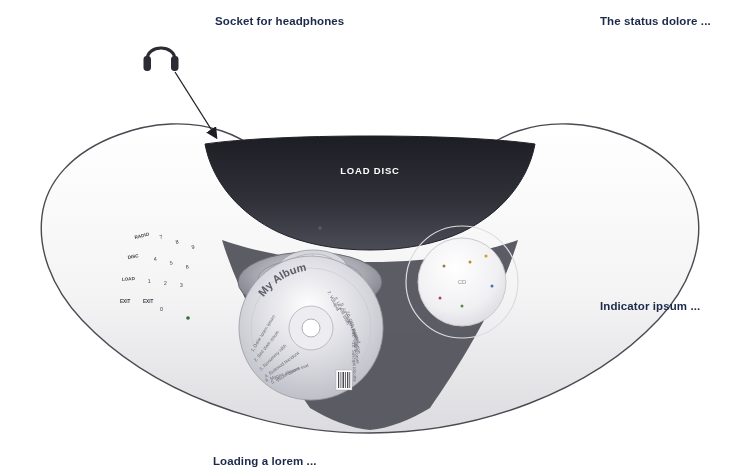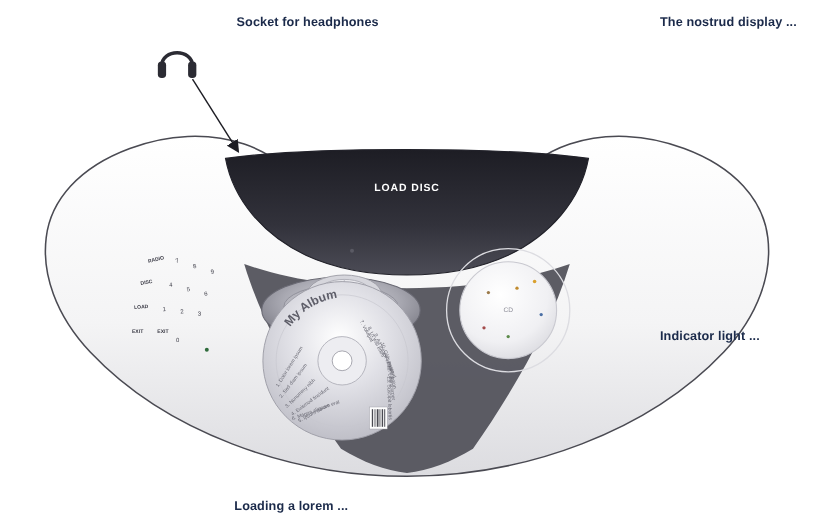--- a/index.html
+++ b/index.html
@@ -230,17 +230,17 @@
     <g>
       <path d="M 147,60 C 147,44 175,44 175,60" fill="none" stroke="#2b2b33" stroke-width="3.2" stroke-linecap="round"></path>
       <rect x="143.5" y="56" width="7.5" height="15" rx="3.4" fill="#2b2b33"></rect>
       <rect x="171" y="56" width="7.5" height="15" rx="3.4" fill="#2b2b33"></rect>
     </g>
 
     <line x1="175" y1="72" x2="216" y2="137" stroke="#1d1d24" stroke-width="1.3" marker-end="url(#arrowHead)"></line>
   </svg>
 
   <div class="callout" id="label-headphones">Socket for headphones</div>
-  <div class="callout" id="label-status">The nostrud display ...</div>
-  <div class="callout" id="label-indicator">Indicator light ...</div>
+  <div class="callout" id="label-status">The status dolore ...</div>
+  <div class="callout" id="label-indicator">Indicator ipsum ...</div>
   <div class="callout" id="label-loading">Loading a lorem ...</div>
 
 </div>
 
 </body></html>

